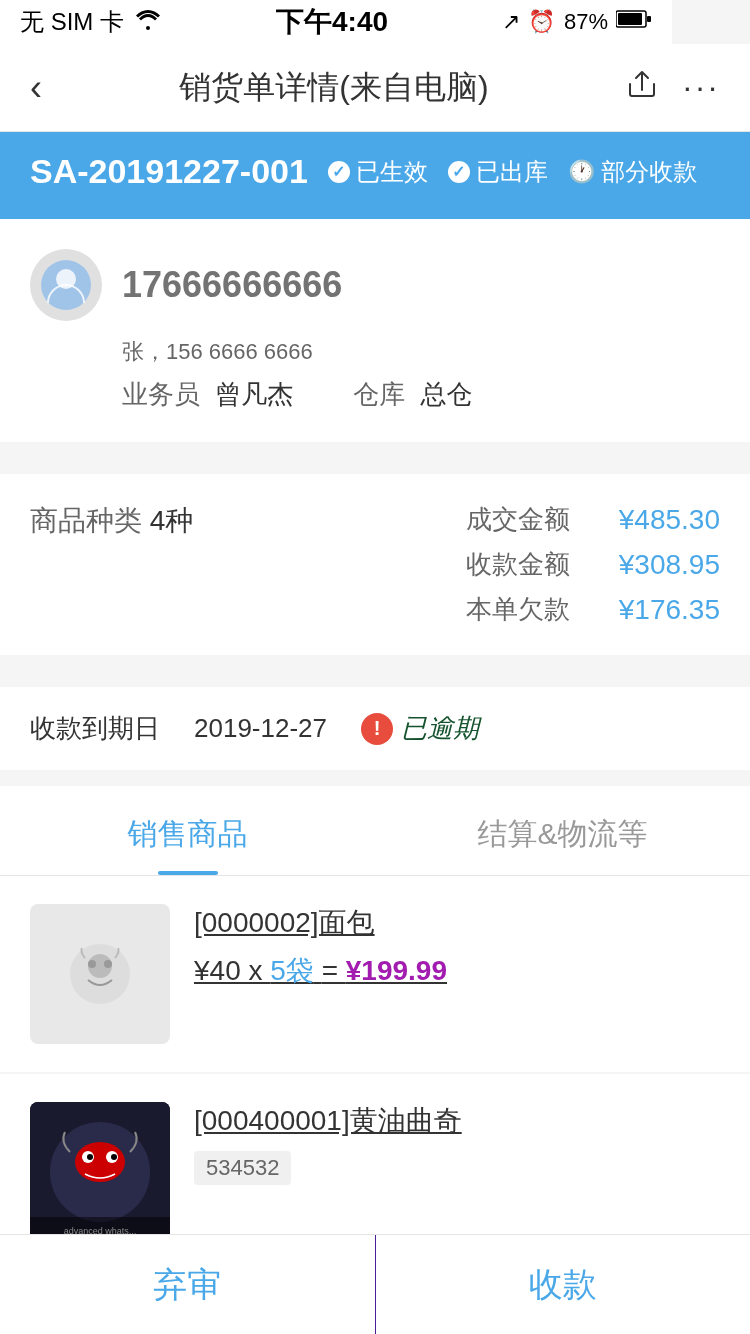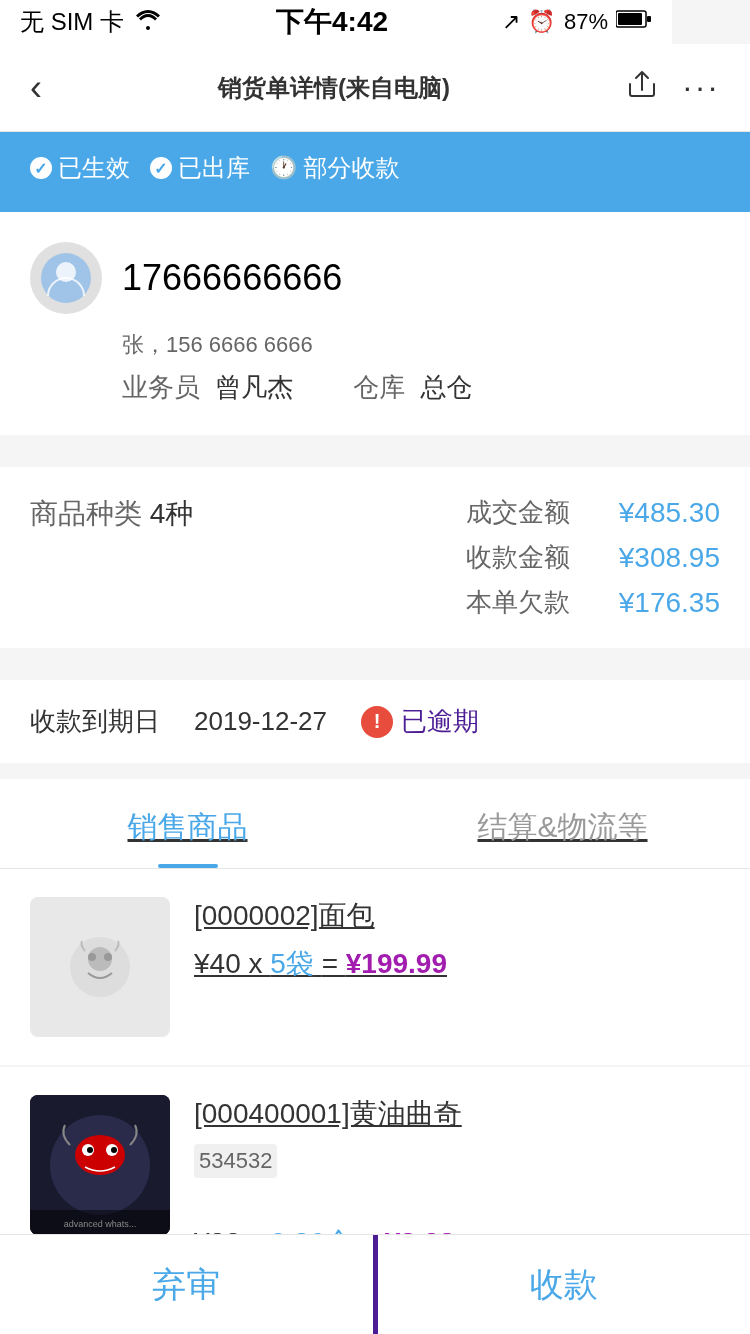--- a/index.html
+++ b/index.html
@@ -34,22 +34,22 @@
       width: 750px;
       height: 88px;
       background: #fff;
       display: flex;
       align-items: center;
       justify-content: space-between;
       padding: 0 30px;
       border-bottom: 1px solid #e5e5e5;
     }
     .nav-title {
-      font-size: 24px;
-      font-weight: 700;
+      font-size: 32px;
+      font-weight: 400;
       color: #333;
     }
     .nav-icons { display: flex; align-items: center; gap: 24px; }
     .nav-back { font-size: 36px; color: #333; cursor: pointer; }
 
     
     .order-header {
       background: #4aa8e8;
       padding: 20px 30px 16px;
       color: #fff;
@@ -121,22 +121,22 @@
       border-radius: 50%;
       background: #a0c4e8;
       display: flex;
       align-items: center;
       justify-content: center;
       color: #fff;
       font-size: 30px;
     }
     .customer-name {
       font-size: 36px;
-      font-weight: 400;
-      color: #000000;
+      font-weight: 700;
+      color: #737373;
     }
     .customer-detail {
       font-size: 22px;
       color: #666;
       margin-bottom: 10px;
       padding-left: 92px;
     }
     .customer-meta {
       display: flex;
       gap: 60px;
@@ -199,31 +199,30 @@
       height: 32px;
       background: #e74c3c;
       border-radius: 50%;
       display: flex;
       align-items: center;
       justify-content: center;
       color: #fff;
       font-size: 20px;
       font-weight: 700;
     }
-    .overdue-text { color: #4c1d95; font-size: 26px; }
+    .overdue-text { color: #14532d; font-size: 26px; font-style: italic; }
 
     
     .tabs-container {
       background: #fff;
       margin-top: 16px;
       border-bottom: 1px solid #e5e5e5;
     }
     .tabs {
       display: flex;
-      text-decoration: underline;
     }
     .tab {
       flex: 1;
       text-align: center;
       padding: 28px 0 20px;
       font-size: 30px;
       color: #999;
       position: relative;
       cursor: pointer;
     }
@@ -280,21 +279,21 @@
     .product-name {
       font-size: 28px;
       color: #333;
       margin-bottom: 10px;
     }
     .product-sku {
       display: inline-block;
       background: #f0f0f0;
       color: #666;
       font-size: 22px;
-      padding: 4px 5px;
+      padding: 4px 12px;
       border-radius: 4px;
       margin-bottom: 32px;
     }
     .product-price {
       font-size: 28px;
       color: #333;
     }
     .product-price-highlight { color: #4aa8e8; }
     .product-price-total { color: #a21caf; font-weight: 600; }
 
@@ -311,21 +310,21 @@
     }
     .bottom-btn {
       flex: 1;
       height: 100%;
       display: flex;
       align-items: center;
       justify-content: center;
       font-size: 34px;
       cursor: pointer;
     }
-    .bottom-btn-cancel { color: #4aa8e8; border-right: 5px solid #4c1d95; }
+    .bottom-btn-cancel { color: #4aa8e8; border-right: 1px solid #4c1d95; }
     .bottom-btn-confirm { color: #4aa8e8; }
 
     
     .divider {
       height: 16px;
       background: #f5f5f5;
     }
   </style>
 </head>
 <body>
@@ -334,21 +333,21 @@
   <div class="status-bar-left">
     <span>无 SIM 卡</span>
     <span>
       <svg width="28" height="20" viewBox="0 0 28 20">
         <path d="M14 16a2 2 0 1 1 0 4 2 2 0 0 1 0-4z" fill="#000"></path>
         <path d="M7 10.5C9.1 8.4 11.4 7 14 7s4.9 1.4 7 3.5l2-2C20.6 6 17.5 4 14 4S7.4 6 5 8.5l2 2z" fill="#000"></path>
         <path d="M2 5.5C5.2 2.3 9.4 0 14 0s8.8 2.3 12 5.5l-2 2C21 4.8 17.7 3 14 3S7 4.8 4 7.5l-2-2z" fill="#000"></path>
       </svg>
     </span>
   </div>
-  <div class="status-bar-center">下午4:42</div>
+  <div class="status-bar-center">下午4:40</div>
   <div class="status-bar-right">
     <span>↗</span>
     <span>⏰</span>
     <span>87%</span>
     <span>
       <svg width="36" height="20" viewBox="0 0 36 20">
         <rect x="0" y="2" width="30" height="16" rx="2" stroke="#000" stroke-width="1.5" fill="none"></rect>
         <rect x="31" y="7" width="4" height="6" rx="1" fill="#000"></rect>
         <rect x="2" y="4" width="24" height="12" rx="1" fill="#000"></rect>
       </svg>
@@ -365,20 +364,21 @@
         <path d="M4 16v10a2 2 0 002 2h20a2 2 0 002-2V16" stroke="#333" stroke-width="2" stroke-linecap="round"></path>
         <path d="M16 4v18M10 10l6-6 6 6" stroke="#333" stroke-width="2" stroke-linecap="round" stroke-linejoin="round"></path>
       </svg>
     </span>
     <span style="font-size:32px; color:#333; letter-spacing:2px;">···</span>
   </div>
 </div>
 
 <div class="order-header">
   <div class="order-id-row">
+    <span class="order-id">SA-20191227-001</span>
     <span class="status-tag">
       <span class="check-icon">✓</span>
       <span>已生效</span>
     </span>
     <span class="status-tag">
       <span class="check-icon">✓</span>
       <span>已出库</span>
     </span>
     <span class="status-tag">
       <span class="clock-icon">🕐</span>

